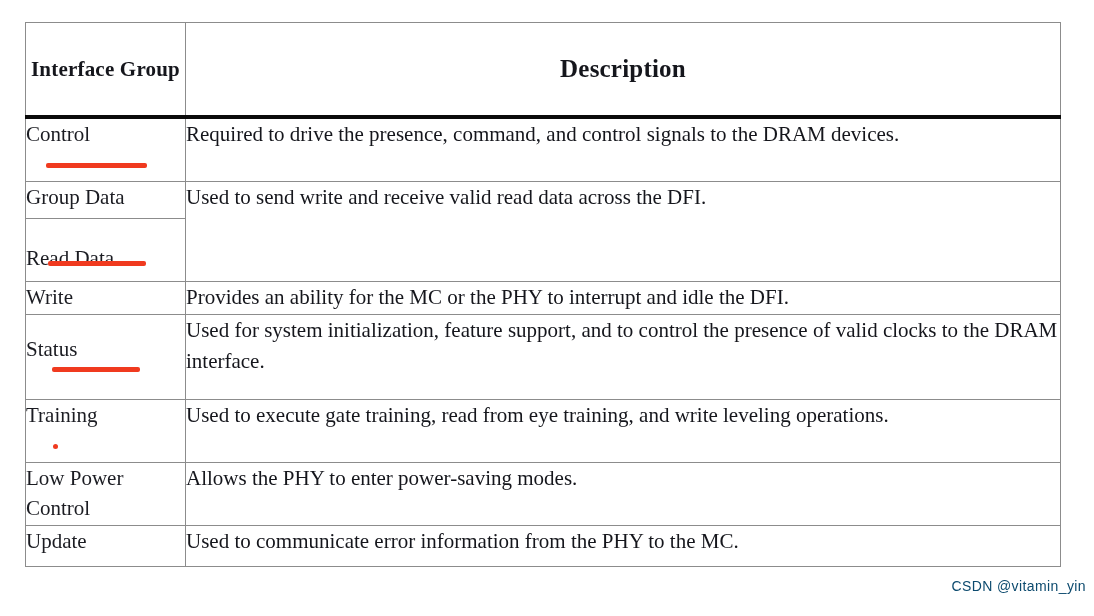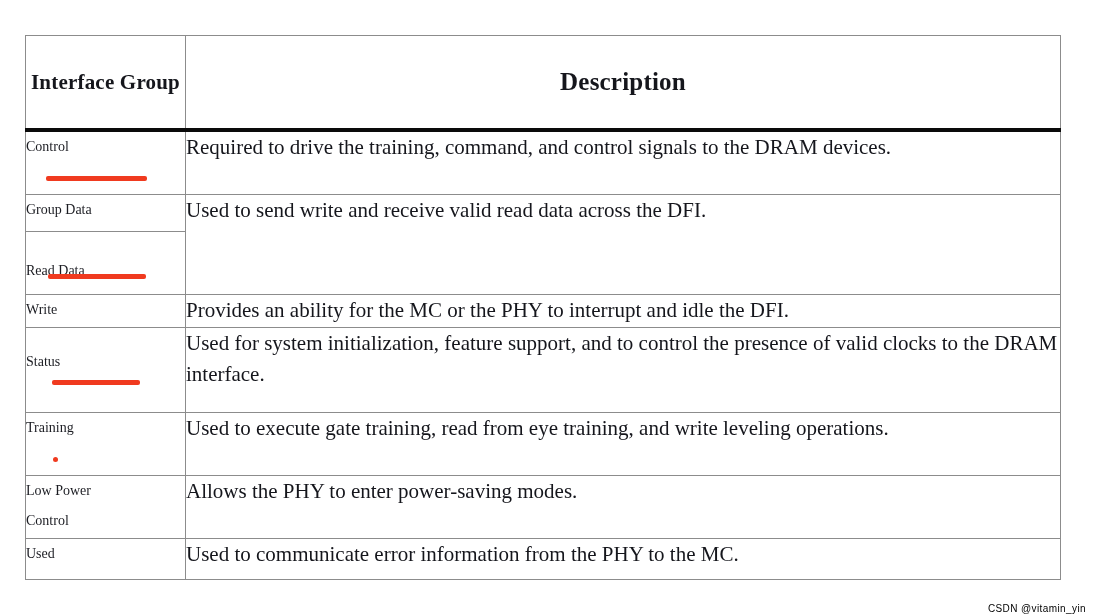--- a/index.html
+++ b/index.html
@@ -29,21 +29,20 @@
     left: 25px;
     top: 22px;
     width: 1035px;
   }
 
   table.doc-table {
     border-collapse: collapse;
     table-layout: fixed;
     width: 1035px;
     background: #6d28d9;
-    margin-top: 13px;
   }
 
   table.doc-table td,
   table.doc-table th {
     border: 1px solid #8c8c8c;
     vertical-align: top;
     background: #ffffff;
     padding: 0;
   }
 
@@ -73,21 +72,21 @@
 
   
   .group-cell {
     padding: 10px 0 12px 18px;
     position: relative;
   }
   .desc-cell {
     padding: 10px 16px 12px 18px;
   }
   .group-text {
-    font-size: 14px;
+    font-size: 21px;
     line-height: 30px;
     color: #1b1c22;
     display: inline-block;
     position: relative;
     white-space: pre-line;
   }
   .desc-text {
     font-size: 21px;
     line-height: 31px;
     color: #15161c;
@@ -120,24 +119,24 @@
   .mark-read     { left: 22px;  top: 42px; width: 98px;  height: 5px; }
   .mark-update   { left: 20px;  top: 42px; width: 91px;  height: 5px; }
   .mark-status   { left: 26px;  top: 52px; width: 88px;  height: 5px; }
   .mark-training { left: 27px;  top: 44px; width: 5px;   height: 5px;
                    border-radius: 50%; }
 
   
   .watermark {
     position: absolute;
     right: 8px;
-    bottom: 2px;
+    bottom: 22px;
     font-family: "Liberation Sans", "DejaVu Sans", sans-serif;
-    font-size: 10px;
-    color: #000000;
+    font-size: 14px;
+    color: #0c4a6e;
     letter-spacing: 0.4px;
     white-space: nowrap;
   }
 </style>
 </head>
 <body>
 
 <div class="page">
 
   <div class="table-wrap">
@@ -158,21 +157,21 @@
         </tr>
       </thead>
       <tbody>
 
         <tr class="row-control">
           <td class="group-cell">
             <span class="group-text">Control</span>
             <span class="mark mark-control"></span>
           </td>
           <td class="desc-cell">
-            <span class="desc-text">Required to drive the training, command, and control signals to the DRAM devices.</span>
+            <span class="desc-text">Required to drive the presence, command, and control signals to the DRAM devices.</span>
           </td>
         </tr>
 
         <tr class="row-write">
           <td class="group-cell">
             <span class="group-text">Group Data</span>
             <span class="mark mark-write"></span>
           </td>
           <td class="desc-cell" rowspan="2">
             <span class="desc-text">Used to send write and receive valid read data across the DFI.</span>
@@ -221,21 +220,21 @@
             <span class="group-text">Low Power
 Control</span>
           </td>
           <td class="desc-cell">
             <span class="desc-text">Allows the PHY to enter power-saving modes.</span>
           </td>
         </tr>
 
         <tr class="row-error">
           <td class="group-cell">
-            <span class="group-text">Used</span>
+            <span class="group-text">Update</span>
           </td>
           <td class="desc-cell">
             <span class="desc-text">Used to communicate error information from the PHY to the MC.</span>
           </td>
         </tr>
 
       </tbody>
     </table>
   </div>
 

